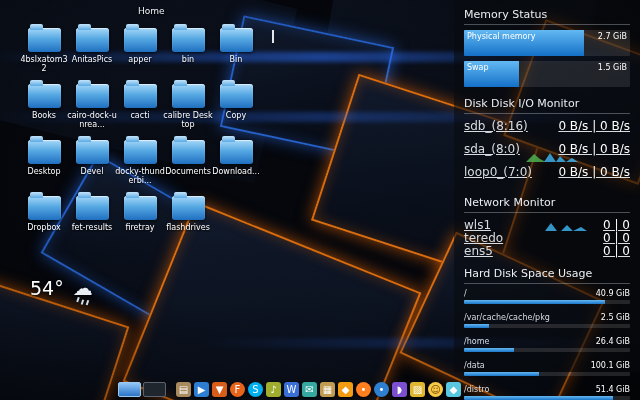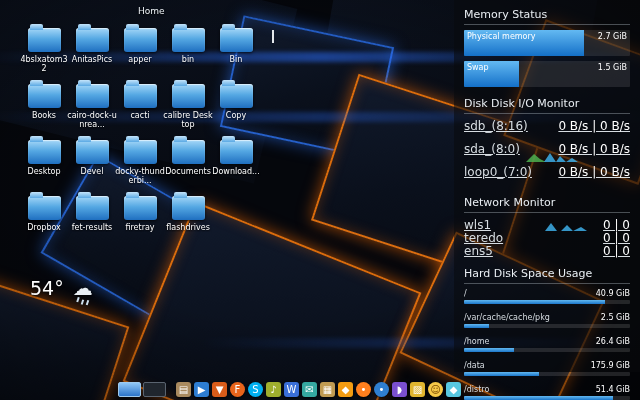--- a/index.html
+++ b/index.html
@@ -255,21 +255,21 @@
             <span class="usage-label">/home</span>
             <span class="stat-value">26.4 GiB</span>
           </div>
           <div class="usage-bar">
             <div class="usage-fill" style="width: 30%;"></div>
           </div>
         </div>
         <div class="usage-row">
           <div class="usage-line">
             <span class="usage-label">/data</span>
-            <span class="stat-value">175.9 GiB</span>
+            <span class="stat-value">100.1 GiB</span>
           </div>
           <div class="usage-bar">
             <div class="usage-fill" style="width: 45%;"></div>
           </div>
         </div>
         <div class="usage-row">
           <div class="usage-line">
             <span class="usage-label">/distro</span>
             <span class="stat-value">51.4 GiB</span>
           </div>

